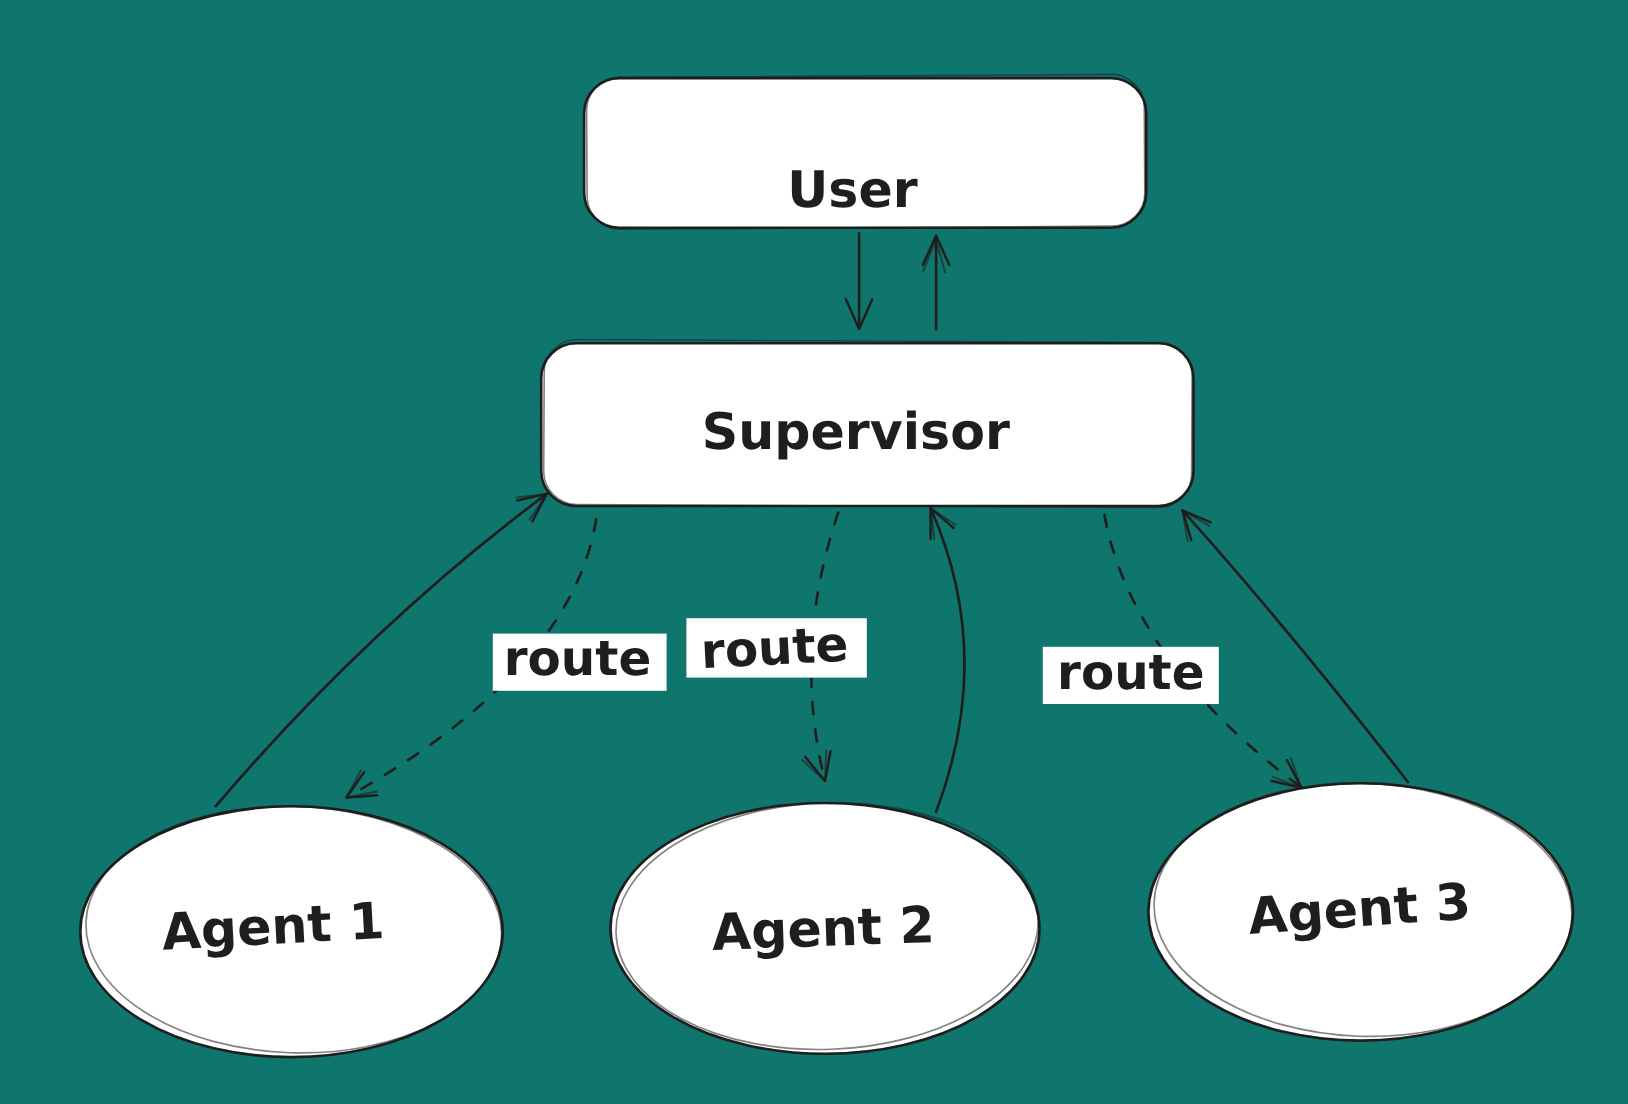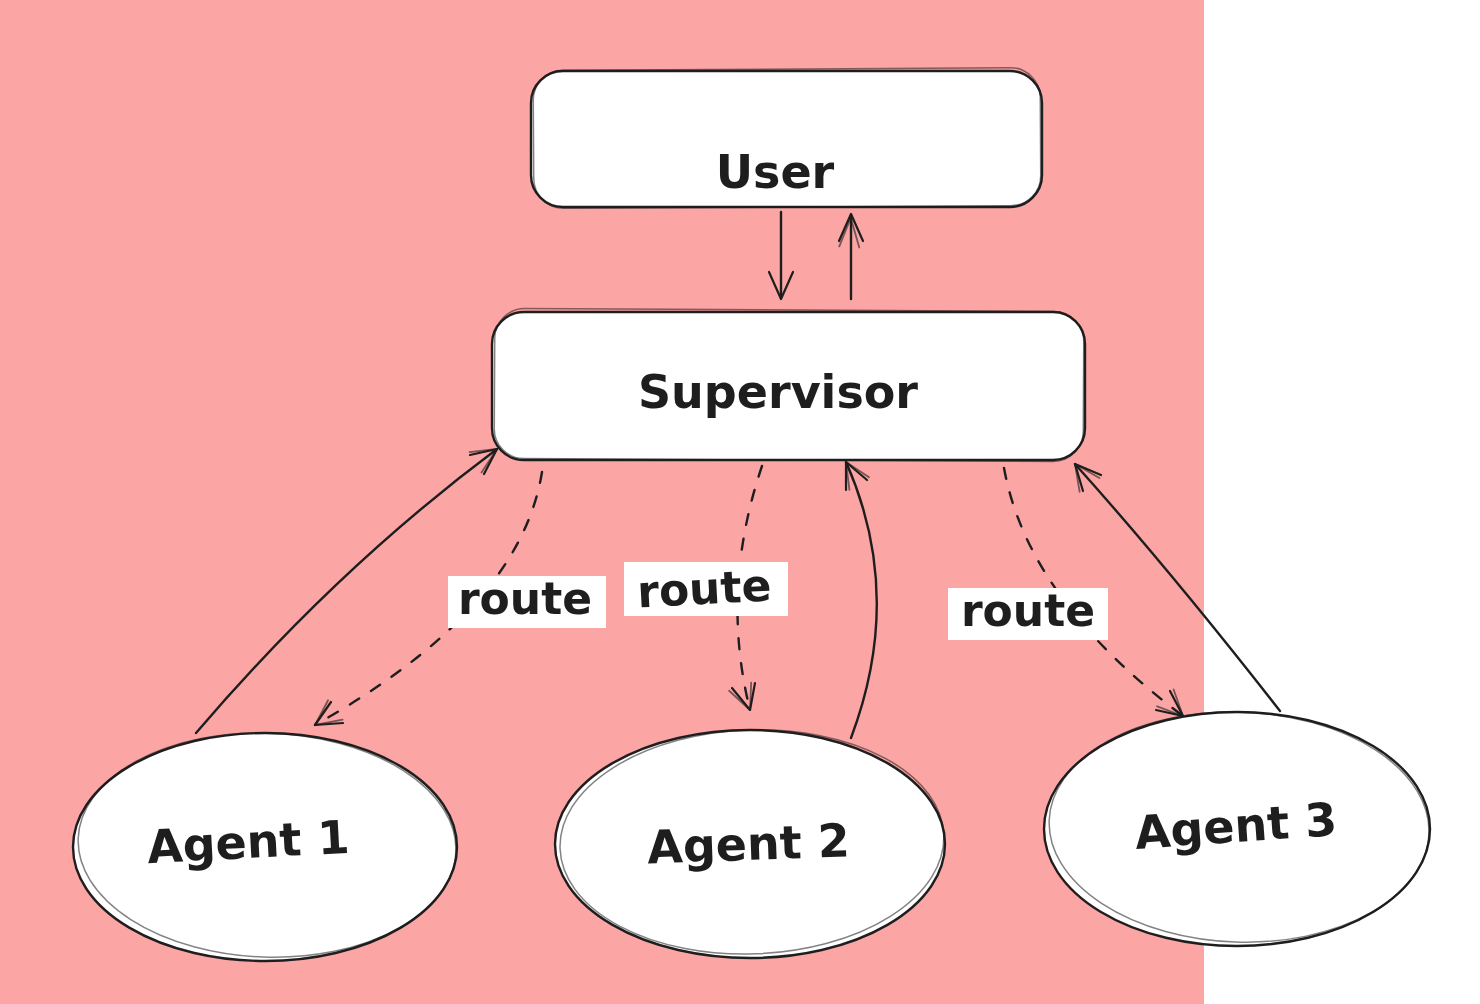--- a/index.html
+++ b/index.html
@@ -5,23 +5,23 @@
   html, body {
     margin: 0;
     padding: 0;
     background: #ffffff;
     width: 1480px;
     height: 1004px;
     overflow: hidden;
   }
   .canvas-wrap {
     position: relative;
-    width: 1204px;
+    width: 1480px;
     height: 1004px;
-    background: #fca5a5;
+    background: #0f766e;
   }
   svg { display: block; }
   .shape {
     fill: #ffffff;
     stroke-width: 2.4;
     stroke-linecap: round;
     stroke-linejoin: round;
   }
   .sketch-echo {
     fill: none;

